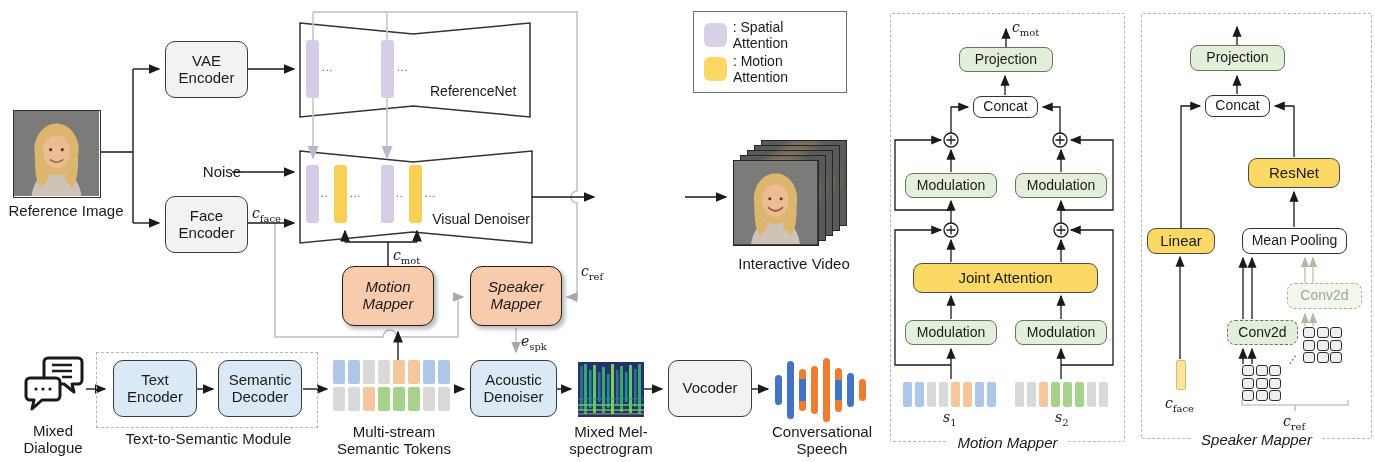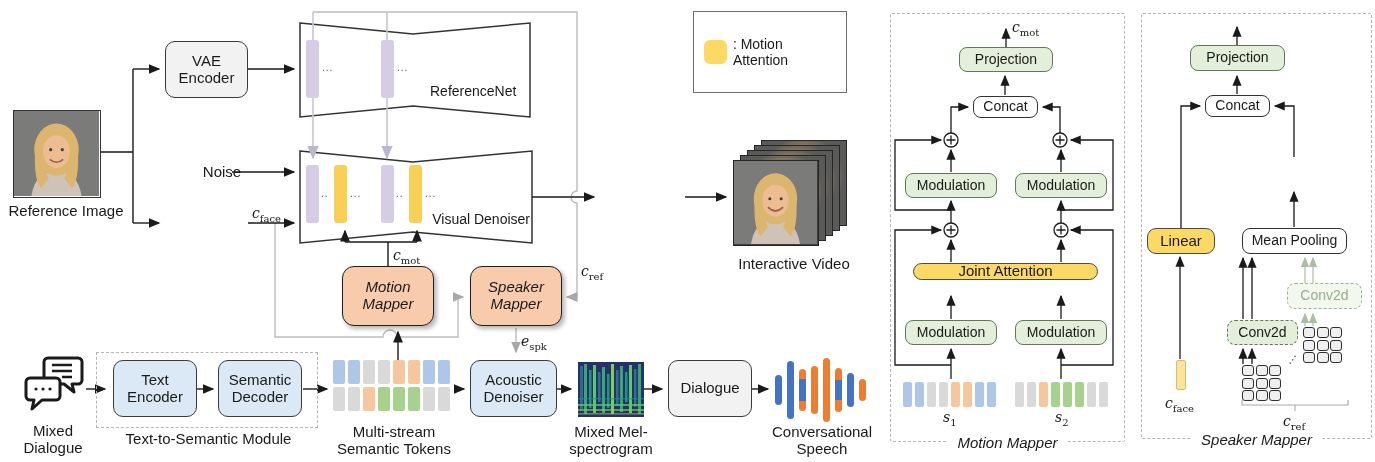--- a/index.html
+++ b/index.html
@@ -177,20 +177,21 @@
       <path d="M66,40 Q68,70 60,80 L52,70 Q58,58 58,42 Z" fill="#dcb66e"></path>
       <circle cx="38" cy="40" r="1.6" fill="#4a3a30"></circle>
       <circle cx="50" cy="40" r="1.6" fill="#4a3a30"></circle>
       <path d="M37,50 Q44,56 51,50" stroke="#9b5f4a" stroke-width="1.6" fill="none"></path>
     </svg>
   </div>
   <div class="lbl" style="left:2px;top:203px;width:128px;">Reference Image</div>
 
   <div class="bx gray" style="left:165px;top:41px;width:83px;height:57px;">VAE Encoder</div>
   <div class="lbl" style="left:183px;top:164px;width:46px;margin-left:16px;">Noise</div>
+  <div class="bx gray" style="left:165px;top:196px;width:83px;height:57px;">Face Encoder</div>
   <span class="math" style="left:252px;top:205px;">
     <span>c</span><sub>face</sub></span>
 
   <div class="lbl" style="left:430px;top:84px;width:100px;text-align:left;font-size:14px;">ReferenceNet</div>
   <div class="lbl" style="left:428px;top:212px;width:102px;text-align:right;font-size:14px;">Visual Denoiser</div>
 
   <div class="vbar purplebar" style="left:306px;top:40px;width:13px;height:58px;"></div>
   <div class="vbar purplebar" style="left:381px;top:40px;width:13px;height:58px;"></div>
   <span class="dots" style="left:322px;top:62px;">...</span>
   <span class="dots" style="left:397px;top:62px;">...</span>
@@ -198,20 +199,24 @@
   <div class="vbar purplebar" style="left:306px;top:165px;width:13px;height:58px;"></div>
   <div class="vbar yellowbar" style="left:334px;top:165px;width:13px;height:58px;"></div>
   <div class="vbar purplebar" style="left:381px;top:165px;width:13px;height:58px;"></div>
   <div class="vbar yellowbar" style="left:409px;top:165px;width:13px;height:58px;"></div>
   <span class="dots" style="left:321px;top:188px;">..</span>
   <span class="dots" style="left:350px;top:188px;">...</span>
   <span class="dots" style="left:396px;top:188px;">..</span>
   <span class="dots" style="left:425px;top:188px;">...</span>
 
   <div class="legend" style="left:693px;top:11px;width:154px;height:82px;">
+    <div class="legend-row">
+      <span class="swatch" style="background: rgb(217, 210, 231);"></span>
+      <span>: Spatial Attention</span>
+    </div>
     <div class="legend-row">
       <span class="swatch" style="background: rgb(252, 217, 100);"></span>
       <span>: Motion Attention</span>
     </div>
   </div>
 
 
   <div style="position:absolute;left:733px;top:140px;width:122px;height:110px;z-index:3;">
     <div class="frame back" style="left:28px;top:0;width:86px;height:86px;z-index:1;"></div>
     <div class="frame back" style="left:21px;top:5px;width:86px;height:86px;z-index:2;"></div>
@@ -302,21 +307,21 @@
       <rect x="56" y="7" width="2.5" height="38" fill="#2c728e"></rect>
       <rect x="60" y="2" width="3" height="50" fill="#3aa76d"></rect>
       <rect x="0" y="42" width="66" height="2" fill="#5ec962" opacity=".75"></rect>
       <rect x="0" y="47" width="66" height="2" fill="#7cd250" opacity=".65"></rect>
       <rect x="0" y="51" width="66" height="1.6" fill="#a8d84b" opacity=".5"></rect>
       <rect x="0" y="36" width="66" height="1.4" fill="#21918c" opacity=".6"></rect>
     </svg>
   </div>
   <div class="lbl" style="left:552px;top:424px;width:118px;">Mixed Mel-spectrogram</div>
 
-  <div class="bx gray" style="left:668px;top:360px;width:84px;height:57px;">Dialogue</div>
+  <div class="bx gray" style="left:668px;top:360px;width:84px;height:57px;">Vocoder</div>
 
   <div class="wave" style="left:775px;top:358px;height:64px;">
       <div class="wbar">
         <div style="height: 30px; background: rgb(68, 114, 196);"></div>
       </div>
       <div class="wbar">
         <div style="height: 58px; background: rgb(68, 114, 196);"></div>
       </div>
       <div class="wbar">
         <div style="height: 10px; background: rgb(237, 125, 49);"></div>
@@ -345,21 +350,21 @@
 
   <div class="panel" style="left:890px;top:13px;width:233px;height:427px;">
     <span class="panel-caption">Motion Mapper</span>
   </div>
   <span class="math" style="left:1012px;top:19px;">
     <span>c</span><sub>mot</sub></span>
   <div class="bx green" style="left:959px;top:47px;width:94px;height:25px;">Projection</div>
   <div class="bx white" style="left:973px;top:96px;width:65px;height:22px;">Concat</div>
   <div class="bx green" style="left:905px;top:173px;width:92px;height:25px;">Modulation</div>
   <div class="bx green" style="left:1015px;top:173px;width:92px;height:25px;">Modulation</div>
-  <div class="bx yellow" style="left:913px;top:263px;width:185px;height:17px;font-size:15px;">Joint Attention</div>
+  <div class="bx yellow" style="left:913px;top:263px;width:185px;height:30px;font-size:15px;">Joint Attention</div>
   <div class="bx green" style="left:905px;top:320px;width:92px;height:25px;">Modulation</div>
   <div class="bx green" style="left:1015px;top:320px;width:92px;height:25px;">Modulation</div>
   <div class="tokstrip small" style="left:903px;top:382px;">
       <span class="tok" style="background: rgb(174, 198, 232);"></span>
       <span class="tok" style="background: rgb(174, 198, 232);"></span>
       <span class="tok" style="background: rgb(217, 217, 217);"></span>
       <span class="tok" style="background: rgb(217, 217, 217);"></span>
       <span class="tok" style="background: rgb(246, 199, 156);"></span>
       <span class="tok" style="background: rgb(246, 199, 156);"></span>
       <span class="tok" style="background: rgb(174, 198, 232);"></span>
@@ -378,20 +383,21 @@
   <span class="math" style="left:943px;top:409px;">
     <span>s</span><sub>1</sub></span>
   <span class="math" style="left:1055px;top:409px;">
     <span>s</span><sub>2</sub></span>
 
   <div class="panel" style="left:1141px;top:13px;width:229px;height:424px;">
     <span class="panel-caption">Speaker Mapper</span>
   </div>
   <div class="bx green" style="left:1190px;top:45px;width:95px;height:26px;">Projection</div>
   <div class="bx white" style="left:1205px;top:95px;width:65px;height:22px;">Concat</div>
+  <div class="bx yellow" style="left:1248px;top:158px;width:92px;height:30px;">ResNet</div>
   <div class="bx yellow" style="left:1147px;top:228px;width:68px;height:26px;">Linear</div>
   <div class="bx white" style="left:1242px;top:228px;width:105px;height:26px;">Mean Pooling</div>
   <div class="bx fadedgreen" style="left:1287px;top:283px;width:75px;height:26px;">Conv2d</div>
   <div class="bx dashedgreen" style="left:1227px;top:320px;width:71px;height:25px;">Conv2d</div>
   <div class="gridbox" style="left:1242px;top:365px;">
       <div class="cell"></div>
       <div class="cell"></div>
       <div class="cell"></div>
       <div class="cell"></div>
       <div class="cell"></div>

